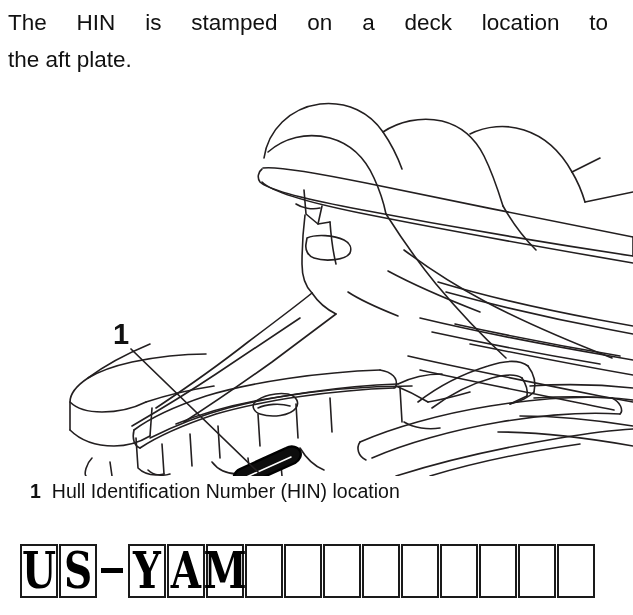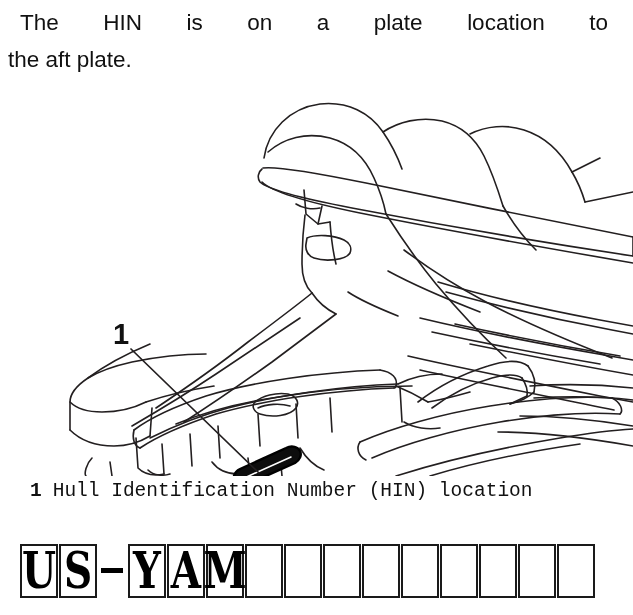--- a/index.html
+++ b/index.html
@@ -34,42 +34,41 @@
     font-size: 22.5px;
     line-height: 37px;
     color: #111111;
     white-space: nowrap;
   }
   .intro .line.justified {
     display: flex;
     justify-content: space-between;
     width: 600px;
   }
-  .intro .line.justified > span { display: inline-block; margin-left: 12px; }
+  .intro .line.justified > span { display: inline-block; }
 
   
   .illustration {
     position: absolute;
     left: 0;
     top: 86px;
     width: 633px;
     height: 390px;
   }
   .illustration svg { display: block; }
 
   
   .caption {
     position: absolute;
     left: 30px;
     top: 479px;
     font-size: 19.5px;
     line-height: 24px;
     white-space: nowrap;
     color: #111111;
-    font-family: Liberation Mono, monospace;
   }
   .caption .num {
     font-weight: bold;
     margin-right: 11px;
   }
 
   
   .hin-row {
     position: absolute;
     left: 20px;
@@ -118,23 +117,24 @@
 </head>
 <body>
 
 <div id="page">
 
   <div class="intro">
     <div class="line justified">
       <span>The</span>
       <span>HIN</span>
       <span>is</span>
+      <span>stamped</span>
       <span>on</span>
       <span>a</span>
-      <span>plate</span>
+      <span>deck</span>
       <span>location</span>
       <span>to</span>
     </div>
     <div class="line">the aft plate.</div>
   </div>
 
   <div class="illustration">
     <svg width="633" height="390" viewBox="0 0 633 390" xmlns="http://www.w3.org/2000/svg">
       <g fill="none" stroke="#231f20" stroke-width="1.6" stroke-linecap="round" stroke-linejoin="round">
 

